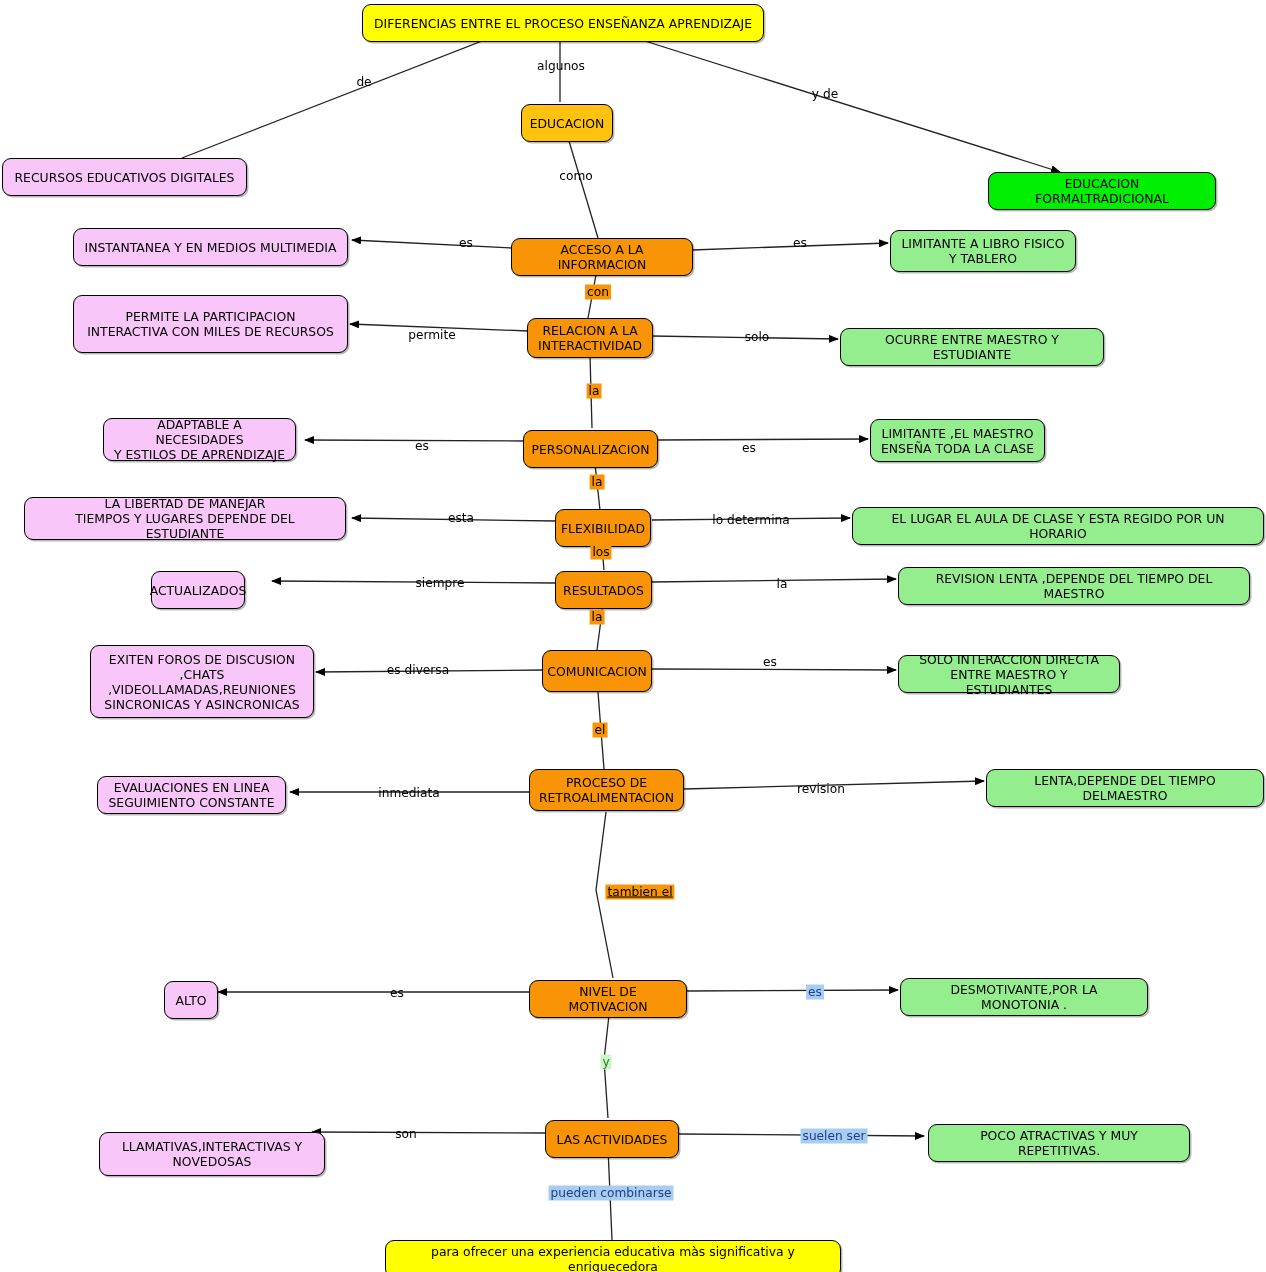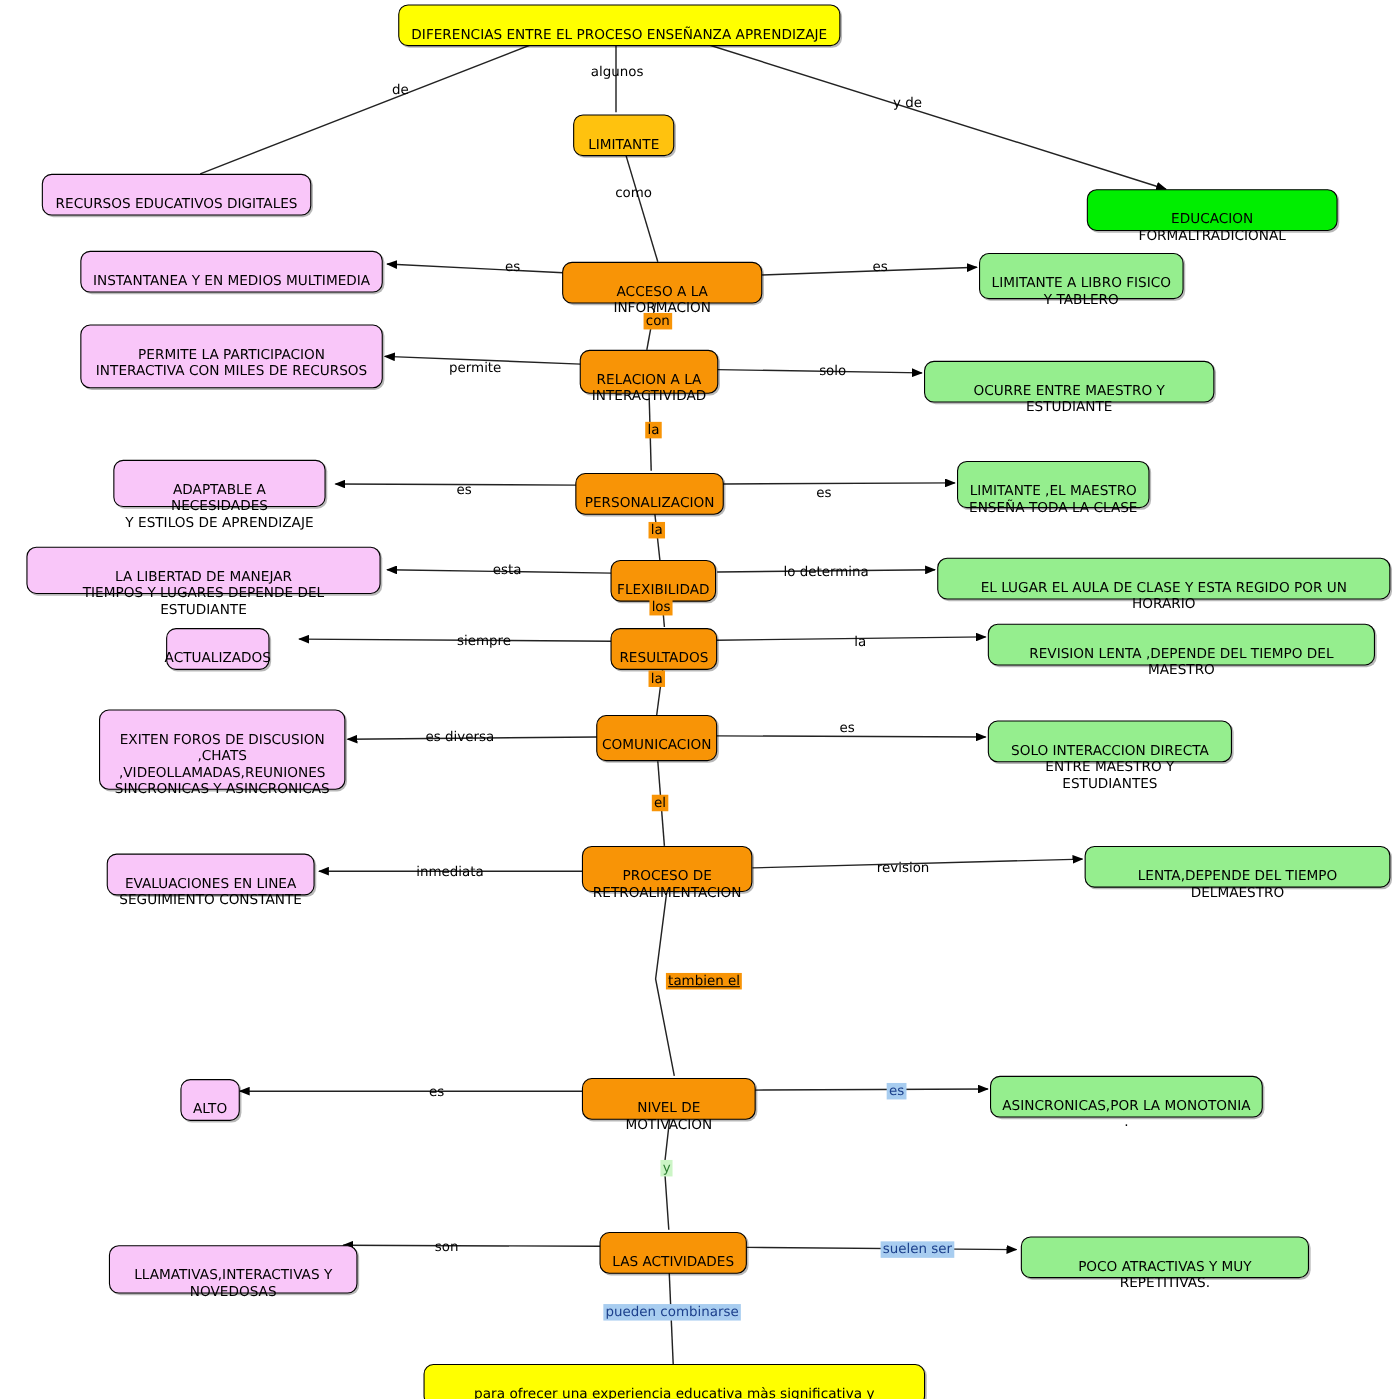--- a/index.html
+++ b/index.html
@@ -24,21 +24,21 @@
     width: 1266px;
     height: 1272px;
     pointer-events: none;
   }
   .node {
     position: absolute;
     box-sizing: border-box;
     border: 1.6px solid #000000;
     border-radius: 9px;
     display: flex;
-    align-items: flex-start;
+    align-items: center;
     justify-content: center;
     text-align: center;
     color: #000000;
     font-size: 12.4px;
     line-height: 15px;
     padding: 18px 9px;
     white-space: pre-line;
     box-shadow: 1.5px 1.5px 0px rgba(0,0,0,0.28);
   }
   .n-yellow   { background: #ffff00; }
@@ -126,24 +126,24 @@
 
       <path d="M608,1148 L612,1240"></path>
     </g>
   </svg>
 
   <div class="node n-yellow" style="left:362px; top:4px; width:402px; height:26px;">
     <span>DIFERENCIAS ENTRE EL PROCESO ENSEÑANZA APRENDIZAJE</span>
   </div>
 
   <div class="node n-amber" style="left:521px; top:104px; width:92px; height:27px;">
-    <span>LIMITANTE</span>
-  </div>
-
-  <div class="node n-pink" style="left:2px; top:158px; width:245px; height:26px;margin-left:36px;">
+    <span>EDUCACION</span>
+  </div>
+
+  <div class="node n-pink" style="left:2px; top:158px; width:245px; height:26px;">
     <span>RECURSOS EDUCATIVOS DIGITALES</span>
   </div>
 
   <div class="node n-green-br" style="left:988px; top:172px; width:228px; height:24px;">
     <span>EDUCACION FORMALTRADICIONAL</span>
   </div>
 
   <div class="node n-orange" style="left:511px; top:238px; width:182px; height:26px;">
     <span>ACCESO A LA INFORMACION</span>
   </div>
@@ -242,21 +242,21 @@
 
   <div class="node n-orange" style="left:529px; top:980px; width:158px; height:24px;">
     <span>NIVEL DE MOTIVACION</span>
   </div>
 
   <div class="node n-pink" style="left:164px; top:981px; width:54px; height:24px;">
     <span>ALTO</span>
   </div>
 
   <div class="node n-green" style="left:900px; top:978px; width:248px; height:24px;">
-    <span>ASINCRONICAS,POR LA MONOTONIA .</span>
+    <span>DESMOTIVANTE,POR LA MONOTONIA .</span>
   </div>
 
   <div class="node n-orange" style="left:545px; top:1120px; width:134px; height:26px;">
     <span>LAS ACTIVIDADES</span>
   </div>
 
   <div class="node n-pink" style="left:99px; top:1111px; width:226px; height:44px;margin-top:21px;">
     <span>LLAMATIVAS,INTERACTIVAS Y
 NOVEDOSAS</span>
   </div>

